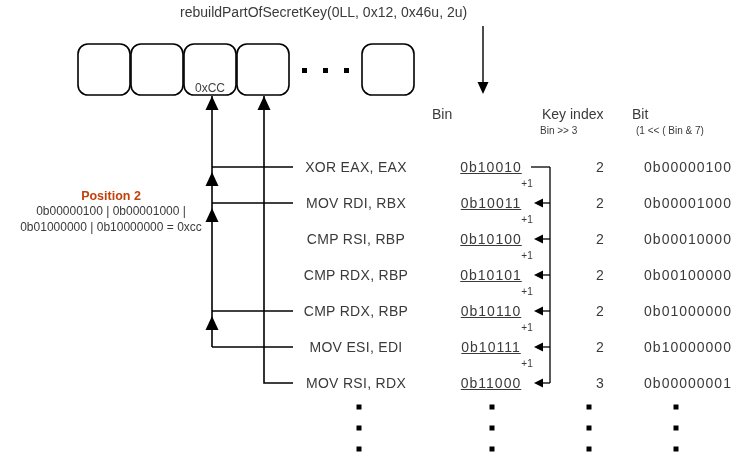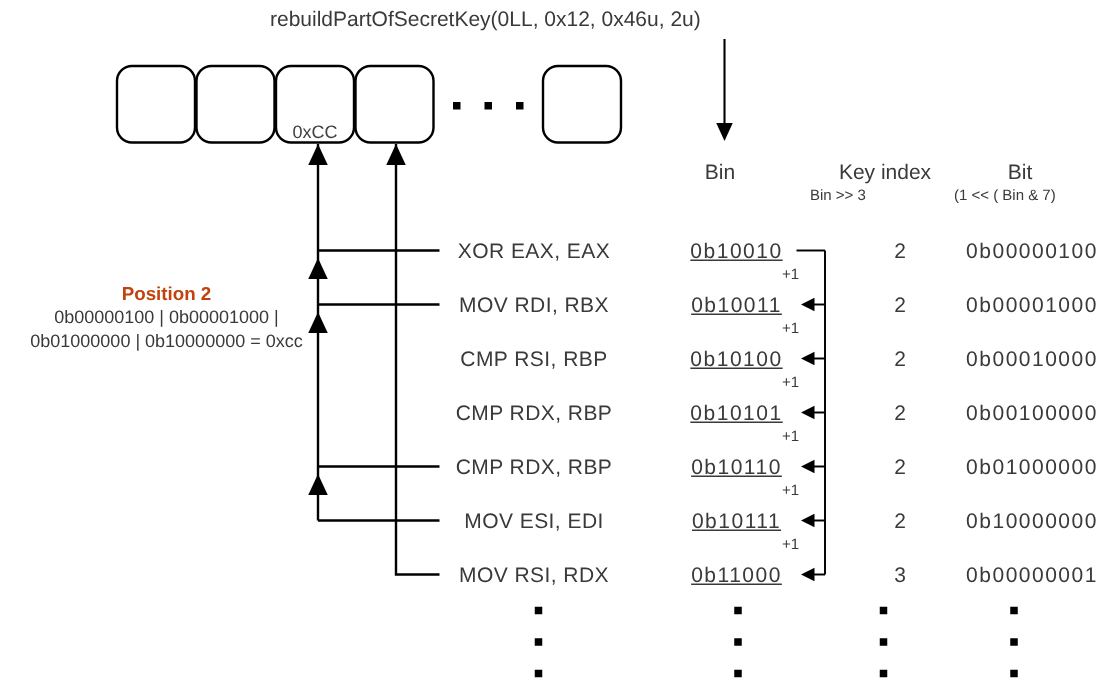--- a/index.html
+++ b/index.html
@@ -5,21 +5,21 @@
   html,body { margin:0; padding:0; background:#ffffff; }
   .stage {
     position:relative; width:740px; height:464px; background:#ffffff;
     font-family:"Liberation Sans", sans-serif; color:#3a3a3a; overflow:hidden;
   }
   .stage svg { position:absolute; left:0; top:0; }
   .abs { position:absolute; }
   .title {
     top:4px; left:180px; width:480px; text-align:left; font-size:14px;
   }
-  .hdr { top:106px; font-size:14px; text-align:center; height:16px; line-height:16px; }
+  .hdr { top:106px; font-size:14px; text-align:left; height:16px; line-height:16px; }
   .hdr-bin { left:432px; width:96px; }
   .hdr-key { left:542px; width:96px; }
   .hdr-bit { left:632px; width:96px; }
   .sub { top:125px; font-size:10px; text-align:left; height:12px; line-height:12px; }
   .sub-key { left:540px; width:96px; }
   .sub-bit { left:636px; width:96px; }
   .row { position:absolute; left:4px; width:740px; height:16px; font-size:14px; line-height:16px; }
   .row span { position:absolute; top:0; text-align:center; white-space:nowrap; }
   .c-instr { left:272px; width:160px; letter-spacing:0.3px; }
   .c-bin  { left:437px; width:100px; letter-spacing:1px;text-decoration:underline; }

